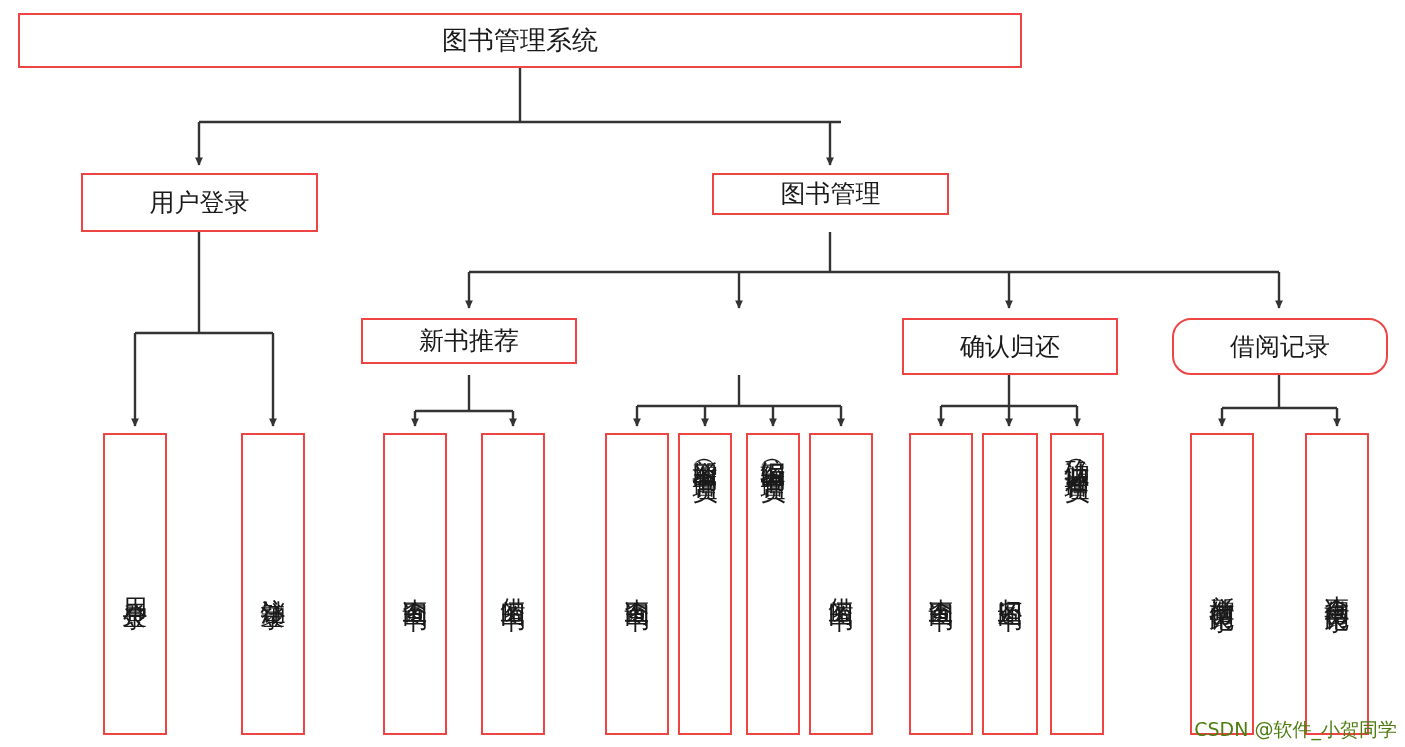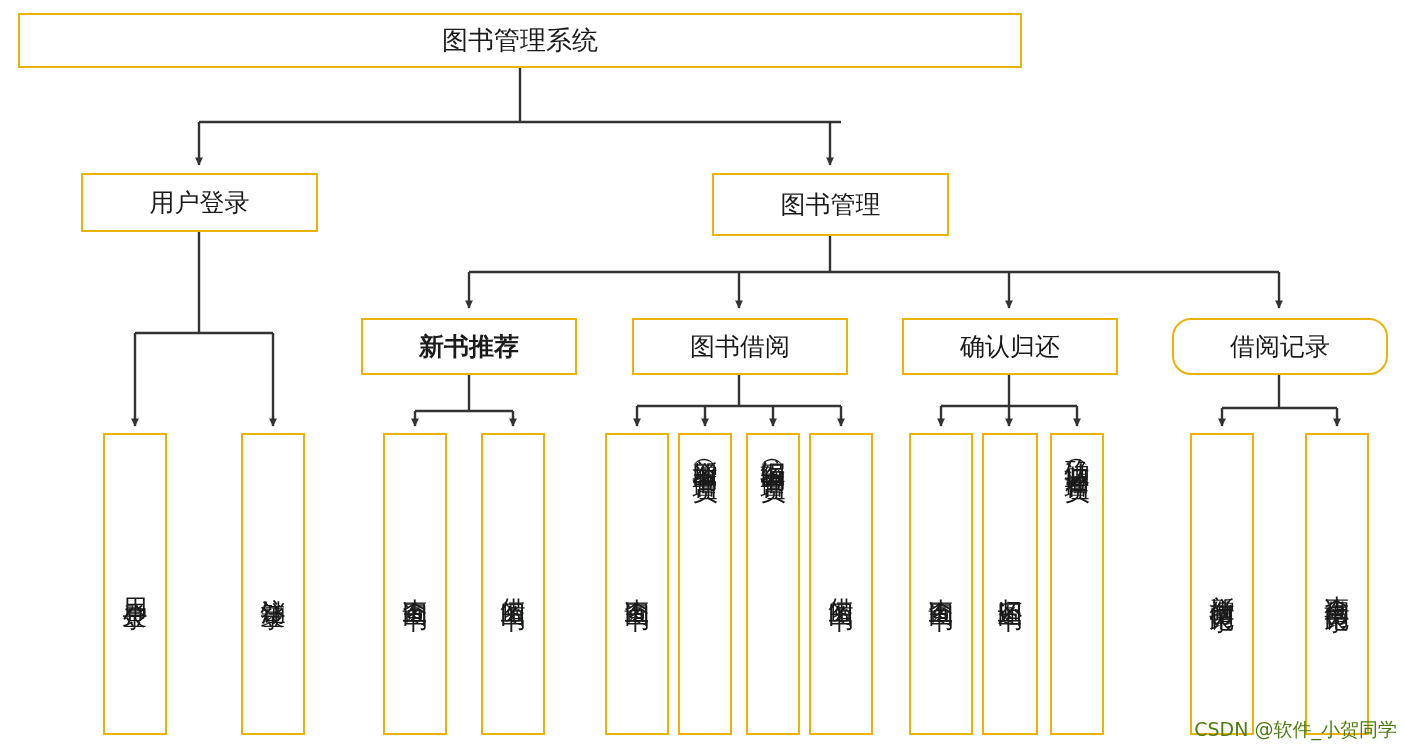--- a/index.html
+++ b/index.html
@@ -23,21 +23,21 @@
     left: 0;
     top: 0;
     width: 1405px;
     height: 747px;
     pointer-events: none;
   }
   .node {
     position: absolute;
     box-sizing: border-box;
     background: #ffffff;
-    border: 2px solid #eab308;
+    border: 2px solid #ef4444;
     display: flex;
     align-items: center;
     justify-content: center;
     z-index: 2;
   }
   .node-label {
     color: #1a1a1a;
     text-align: center;
     line-height: 1.18;
     white-space: pre;
@@ -135,31 +135,28 @@
   </svg>
 
   <div class="node horiz root" style="left:18px; top:13px; width:1004px; height:55px;">
     <span class="node-label">图书管理系统</span>
   </div>
 
   <div class="node horiz" style="left:81px; top:173px; width:237px; height:59px;">
     <span class="node-label">用户登录</span>
   </div>
 
-  <div class="node horiz" style="left:712px; top:173px; width:237px; height:63px;">
+  <div class="node horiz" style="left:712px; top:173px; width:237px; height:42px;">
     <span class="node-label">图书管理</span>
   </div>
 
-  <div class="node horiz" style="left:361px; top:318px; width:216px; height:57px;font-weight:bold;">
+  <div class="node horiz" style="left:361px; top:318px; width:216px; height:46px;">
     <span class="node-label">新书推荐</span>
   </div>
 
-  <div class="node horiz" style="left:632px; top:318px; width:216px; height:57px;">
-    <span class="node-label">图书借阅</span>
-  </div>
 
   <div class="node horiz" style="left:902px; top:318px; width:216px; height:57px;">
     <span class="node-label">确认归还</span>
   </div>
 
   <div class="node horiz" style="left:1172px; top:318px; width:216px; height:57px;border-radius:19px;">
     <span class="node-label">借阅记录</span>
   </div>
 
   <div class="node vert centered" style="left:103px; top:433px; width:64px; height:302px;">

